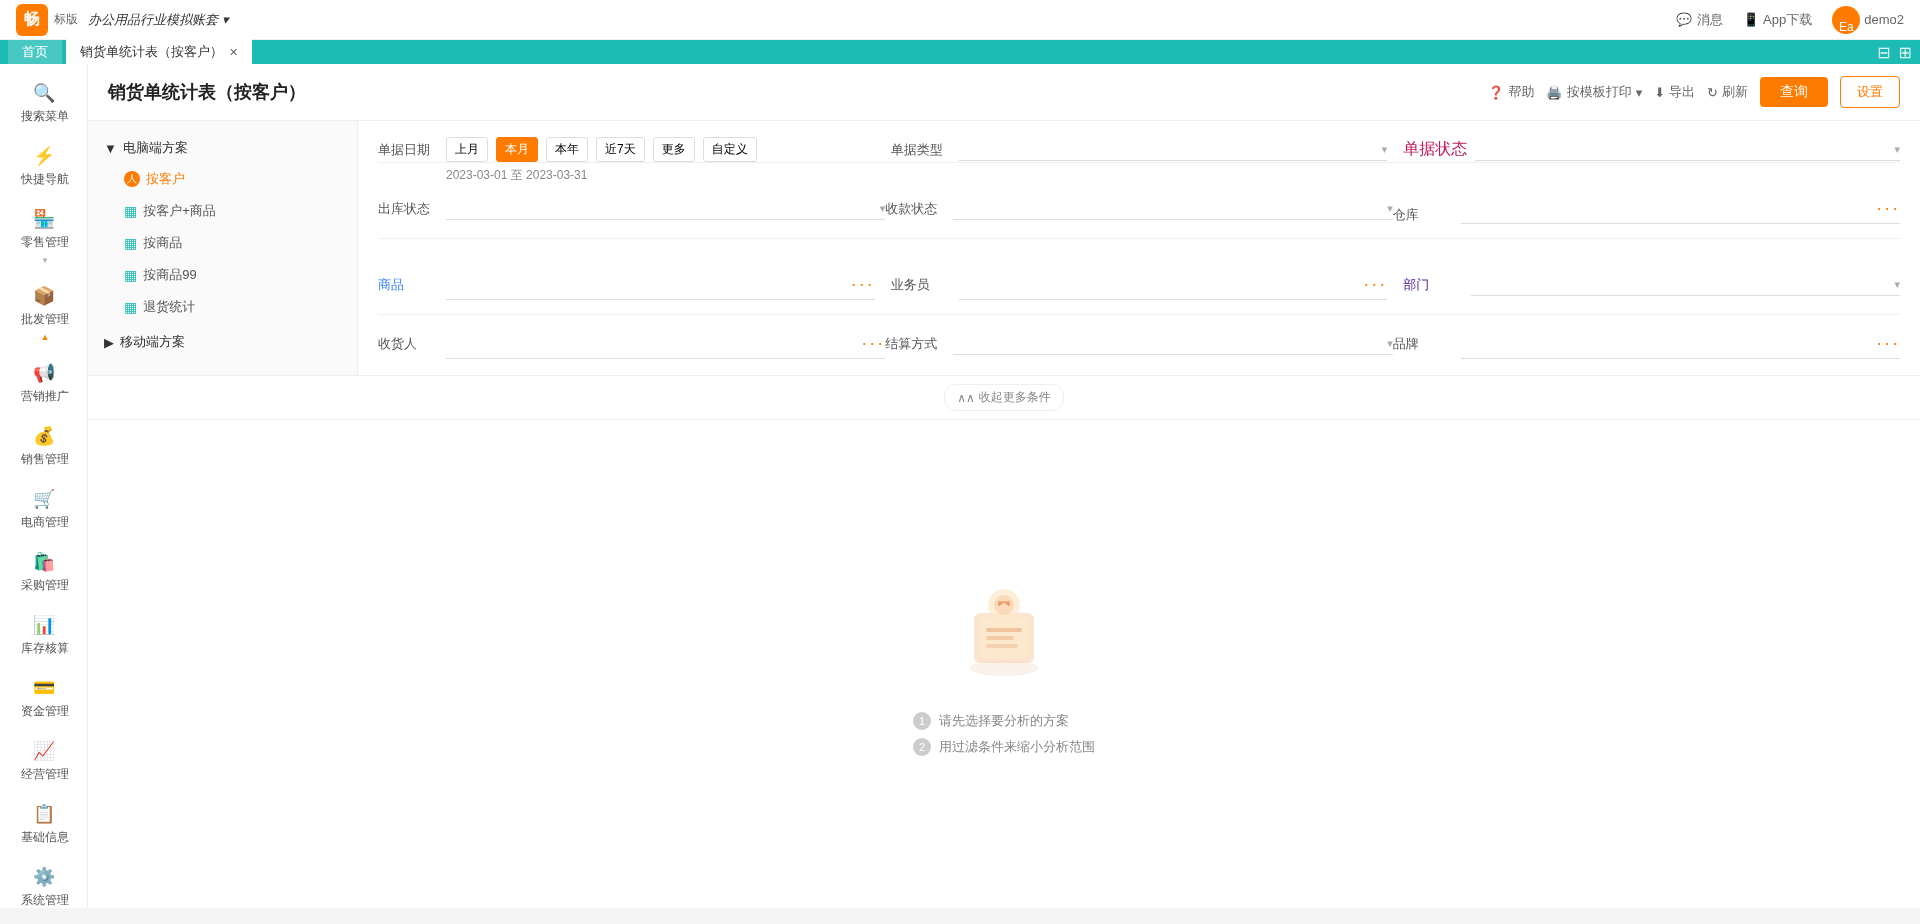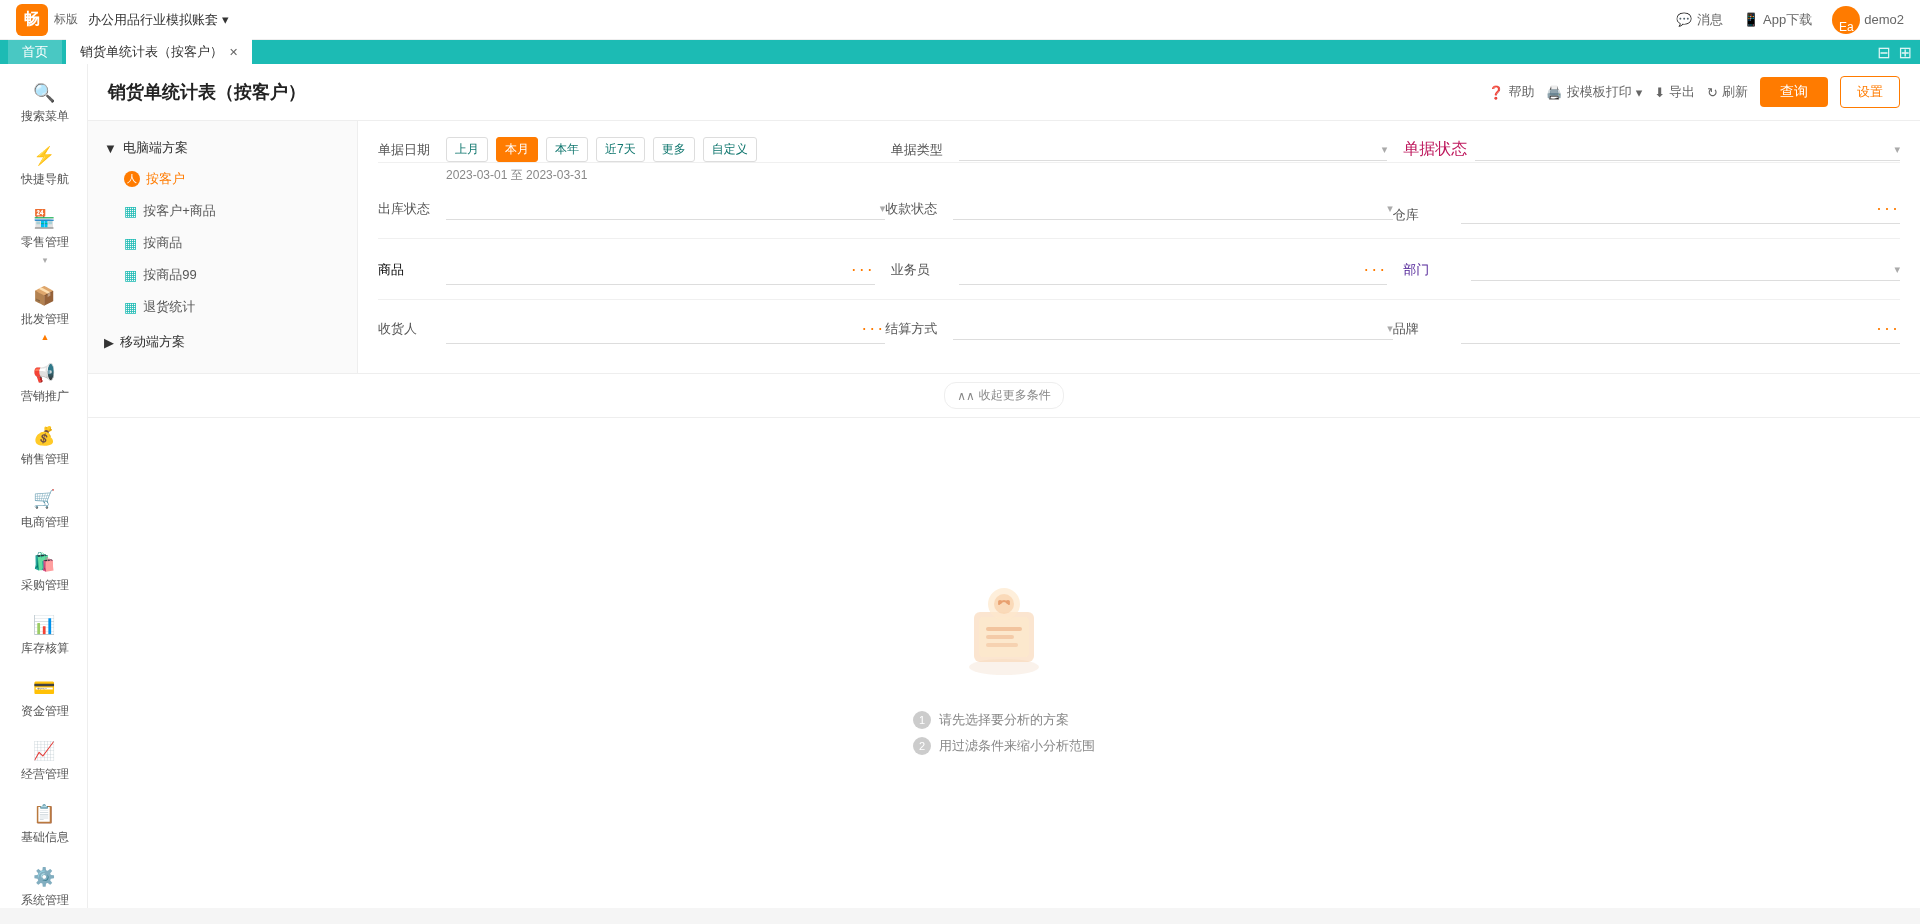--- a/index.html
+++ b/index.html
@@ -4,21 +4,21 @@
   <style>
     * { margin: 0; padding: 0; box-sizing: border-box; }
     body { font-family: 'Microsoft YaHei', Arial, sans-serif; font-size: 13px; background: #f5f5f5; color: #333; width: 1920px; min-height: 924px; overflow-x: hidden; }
 
     
     .top-bar { height: 40px; background: #fff; display: flex; align-items: center; padding: 0 16px; border-bottom: 1px solid #eee; justify-content: space-between; }
     .top-bar-left { display: flex; align-items: center; gap: 10px; }
     .logo-area { display: flex; align-items: center; gap: 6px; }
     .logo-icon { width: 32px; height: 32px; background: #ff7b00; border-radius: 6px; display: flex; align-items: center; justify-content: center; color: #fff; font-size: 16px; font-weight: bold; }
     .app-title { font-size: 12px; color: #666; }
-    .industry-selector { display: flex; align-items: center; gap: 4px; color: #333; font-size: 13px; cursor: pointer; }
+    .industry-selector { display: flex; align-items: center; gap: 4px; color: #333; font-size: 13px; cursor: pointer; font-style: italic; }
     .top-bar-right { display: flex; align-items: center; gap: 20px; }
     .top-bar-action { display: flex; align-items: center; gap: 4px; color: #666; font-size: 13px; cursor: pointer; }
     .avatar { width: 28px; height: 28px; border-radius: 50%; background: #ff7b00; display: flex; align-items: flex-end; justify-content: center; color: #fff; font-size: 12px; }
 
     
     .tab-bar { height: 24px; background: #1cbbb4; display: flex; align-items: center; padding: 0 8px; gap: 4px; }
     .tab-item { height: 32px; padding: 0 14px; display: flex; align-items: center; gap: 6px; border-radius: 4px 4px 0 0; font-size: 13px; cursor: pointer; color: rgba(255,255,255,0.85); }
     .tab-item.active { background: #fff; color: #333; }
     .tab-item.home { background: rgba(255,255,255,0.2); color: #fff; }
     .tab-close { font-size: 11px; color: #666; cursor: pointer; }
@@ -55,21 +55,21 @@
 
     .scheme-group { margin-bottom: 4px; }
     .scheme-group-title { display: flex; align-items: center; padding: 6px 16px; color: #333; font-size: 13px; cursor: pointer; gap: 6px; }
     .scheme-item { display: flex; align-items: center; padding: 7px 16px 7px 36px; color: #555; font-size: 13px; cursor: pointer; gap: 6px; }
     .scheme-item.active { color: #ff7b00; }
     .scheme-item-icon { width: 16px; height: 16px; border-radius: 50%; background: #ff7b00; display: flex; align-items: center; justify-content: center; color: #fff; font-size: 10px; flex-shrink: 0; }
     .scheme-item-bar-icon { color: #1cbbb4; font-size: 14px; }
 
     
     .date-filter { display: flex; align-items: center; gap: 8px; }
-    .date-btn { padding: 3px 8px; border-radius: 3px; border: 1px solid #ddd; background: #fff; font-size: 12px; color: #0f766e; cursor: pointer; }
+    .date-btn { padding: 3px 8px; border-radius: 3px; border: 1px solid #ddd; background: #fff; font-size: 12px; color: #000000; cursor: pointer; }
     .date-btn.active { background: #ff7b00; color: #fff; border-color: #ff7b00; }
 
     
     .collapse-bar { display: flex; justify-content: center; padding: 8px; background: #fff; border-bottom: 1px solid #eee; }
     .collapse-btn { display: flex; align-items: center; gap: 4px; color: #888; font-size: 12px; cursor: pointer; padding: 4px 12px; border: 1px solid #eee; border-radius: 12px; background: #fff; }
 
     
     .empty-state { flex: 1; display: flex; flex-direction: column; align-items: center; justify-content: center; background: #fff; }
     .empty-tips { display: flex; flex-direction: column; gap: 8px; }
     .empty-tip { display: flex; align-items: center; gap: 8px; color: #888; font-size: 13px; }
@@ -276,21 +276,21 @@
               <span style="color:#ccc;"></span>
               <span style="color:#aaa; font-size:11px;">▾</span>
             </div>
           </div>
         </div>
 
         <div style="margin-top:-10px; margin-bottom:10px; padding-left:68px;">
           <span style="color:#888; font-size:12px;">2023-03-01 至 2023-03-31</span>
         </div>
 
-        <div style="display:grid; grid-template-columns:1fr 1fr 1fr; margin-bottom:16px; border-bottom:1px solid #f0f0f0; padding-bottom:14px;">
+        <div style="display:grid; grid-template-columns:1fr 1fr 1fr; margin-bottom:31px; border-bottom:1px solid #f0f0f0; padding-bottom:14px;">
           <div style="display:flex; align-items:center; gap:8px;">
             <span style="min-width:60px; color:#555; font-size:13px;">出库状态</span>
             <div style="flex:1; display:flex; justify-content:space-between; align-items:center; border-bottom:1px solid #ddd; padding:4px 0; cursor:pointer;">
               <span style="color:#ccc;"></span>
               <span style="color:#aaa; font-size:11px;">▾</span>
             </div>
           </div>
           <div style="display:flex; align-items:center; gap:8px;">
             <span style="min-width:60px; color:#555; font-size:13px;">收款状态</span>
             <div style="flex:1; display:flex; justify-content:space-between; align-items:center; border-bottom:1px solid #ddd; padding:4px 0; cursor:pointer;">
@@ -302,21 +302,21 @@
             <span style="min-width:60px; color:#555; font-size:13px;">仓库</span>
             <div style="flex:1; display:flex; justify-content:space-between; align-items:center; border-bottom:1px solid #ddd; padding:4px 0; cursor:pointer;">
               <span style="color:#ccc;"></span>
               <span style="color:#ff7b00; font-size:18px; letter-spacing:2px;">···</span>
             </div>
           </div>
         </div>
 
         <div style="display:grid; grid-template-columns:1fr 1fr 1fr; gap:16px; margin-bottom:14px; border-bottom:1px solid #f0f0f0; padding-bottom:14px;">
           <div style="display:flex; align-items:center; gap:8px;">
-            <span style="min-width:60px; color:#000000; font-size:13px;">商品</span>
+            <span style="min-width:60px; color:#3b82f6; font-size:13px;">商品</span>
             <div style="flex:1; display:flex; justify-content:space-between; align-items:center; border-bottom:1px solid #ddd; padding:4px 0; cursor:pointer;">
               <span style="color:#ccc;"></span>
               <span style="color:#ff7b00; font-size:18px; letter-spacing:2px;">···</span>
             </div>
           </div>
           <div style="display:flex; align-items:center; gap:8px;">
             <span style="min-width:60px; color:#555; font-size:13px;">业务员</span>
             <div style="flex:1; display:flex; justify-content:space-between; align-items:center; border-bottom:1px solid #ddd; padding:4px 0; cursor:pointer;">
               <span style="color:#ccc;"></span>
               <span style="color:#ff7b00; font-size:18px; letter-spacing:2px;">···</span>

